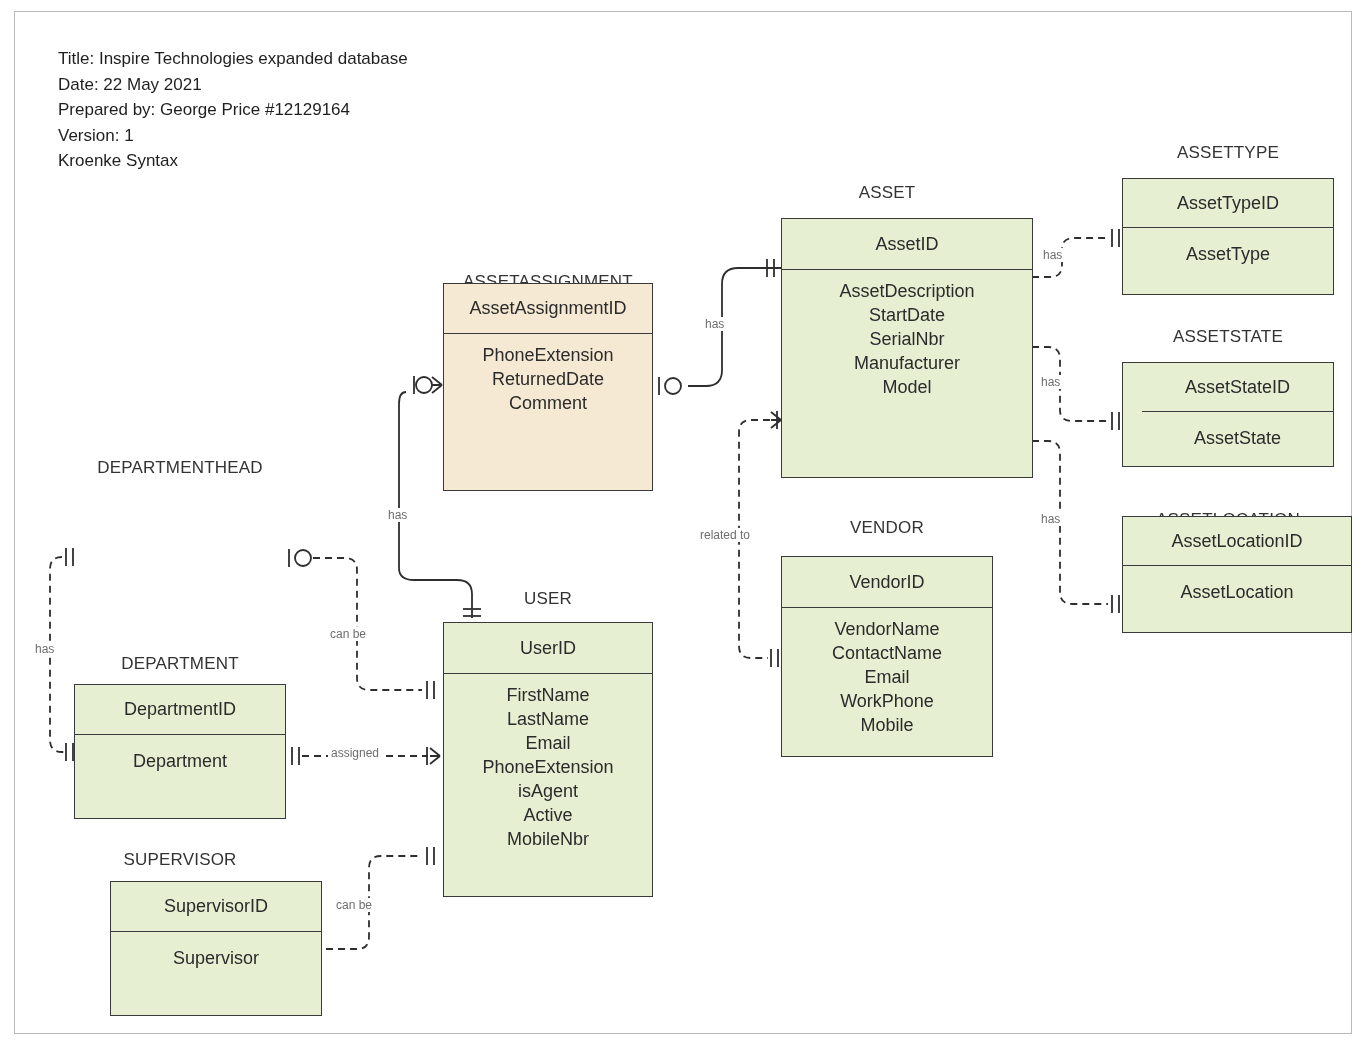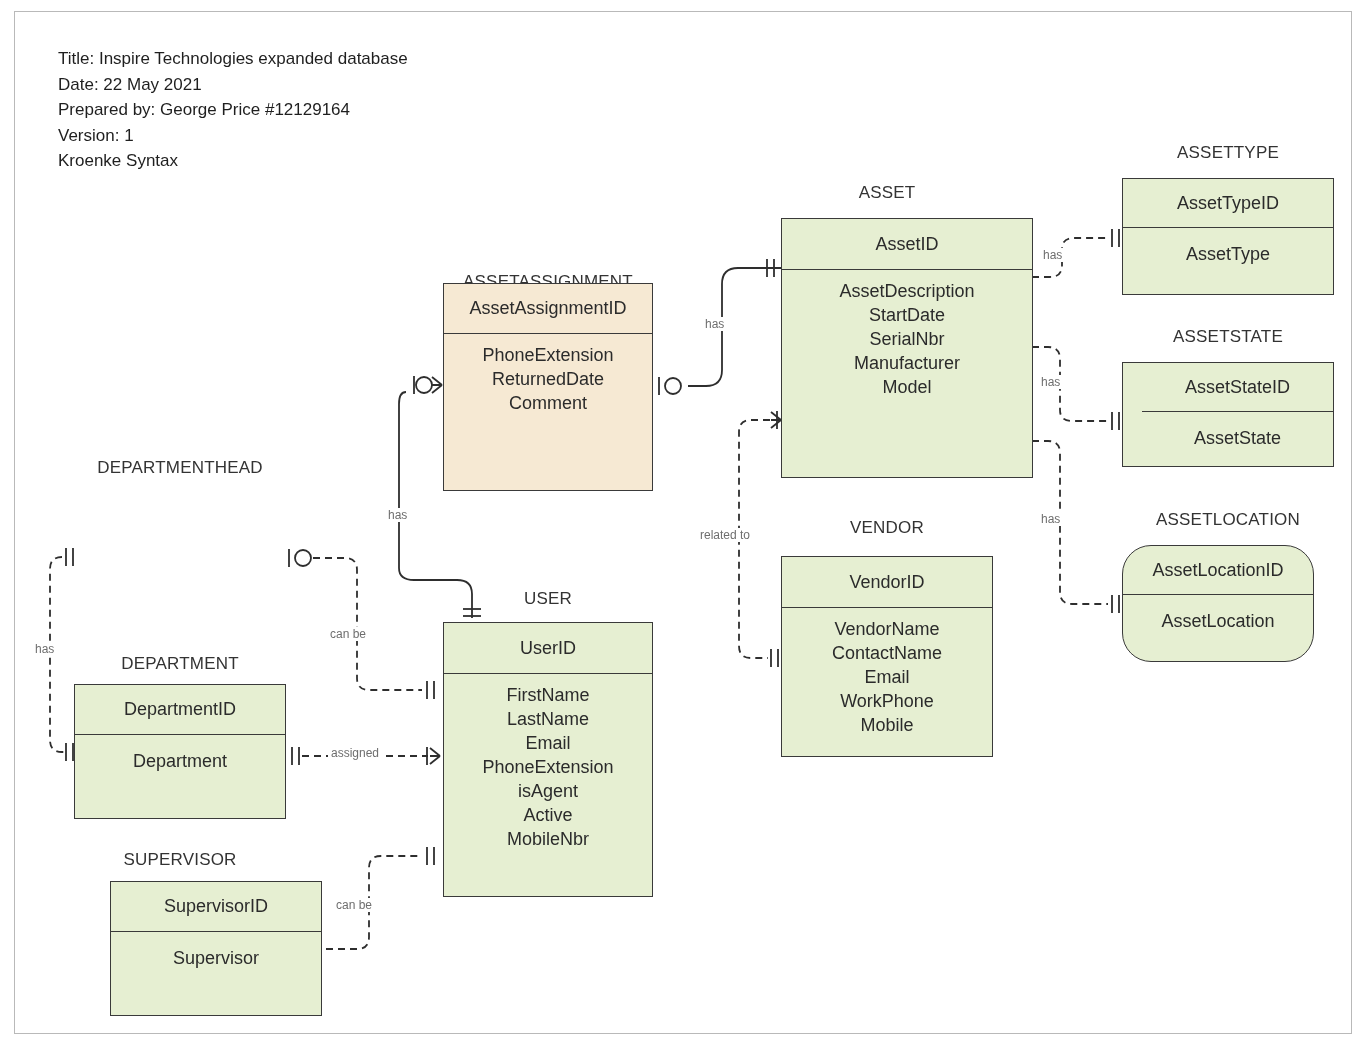--- a/index.html
+++ b/index.html
@@ -217,21 +217,21 @@
 
   <div class="ent-title" style="left:1122px; top:327px; width:212px;">ASSETSTATE</div>
   <div class="entity" style="left:1122px; top:362px; width:212px; height:105px;padding-left:19px;">
     <div class="pk-row" style="height:49px;">AssetStateID</div>
     <div class="attr-row" style="padding-top:14px;">
       <div>AssetState</div>
     </div>
   </div>
 
   <div class="ent-title" style="left:1122px; top:510px; width:212px;">ASSETLOCATION</div>
-  <div class="entity" style="left:1122px; top:545px; width:192px; height:117px;border-radius:29px;">
+  <div class="entity" style="left:1122px; top:516px; width:230px; height:117px;">
     <div class="pk-row" style="height:49px;">AssetLocationID</div>
     <div class="attr-row" style="padding-top:14px;">
       <div>AssetLocation</div>
     </div>
   </div>
 
   <div class="ent-title" style="left:74px; top:458px; width:212px;">DEPARTMENTHEAD</div>
 
   <div class="ent-title" style="left:74px; top:654px; width:212px;">DEPARTMENT</div>
   <div class="entity" style="left:74px; top:684px; width:212px; height:135px;">

